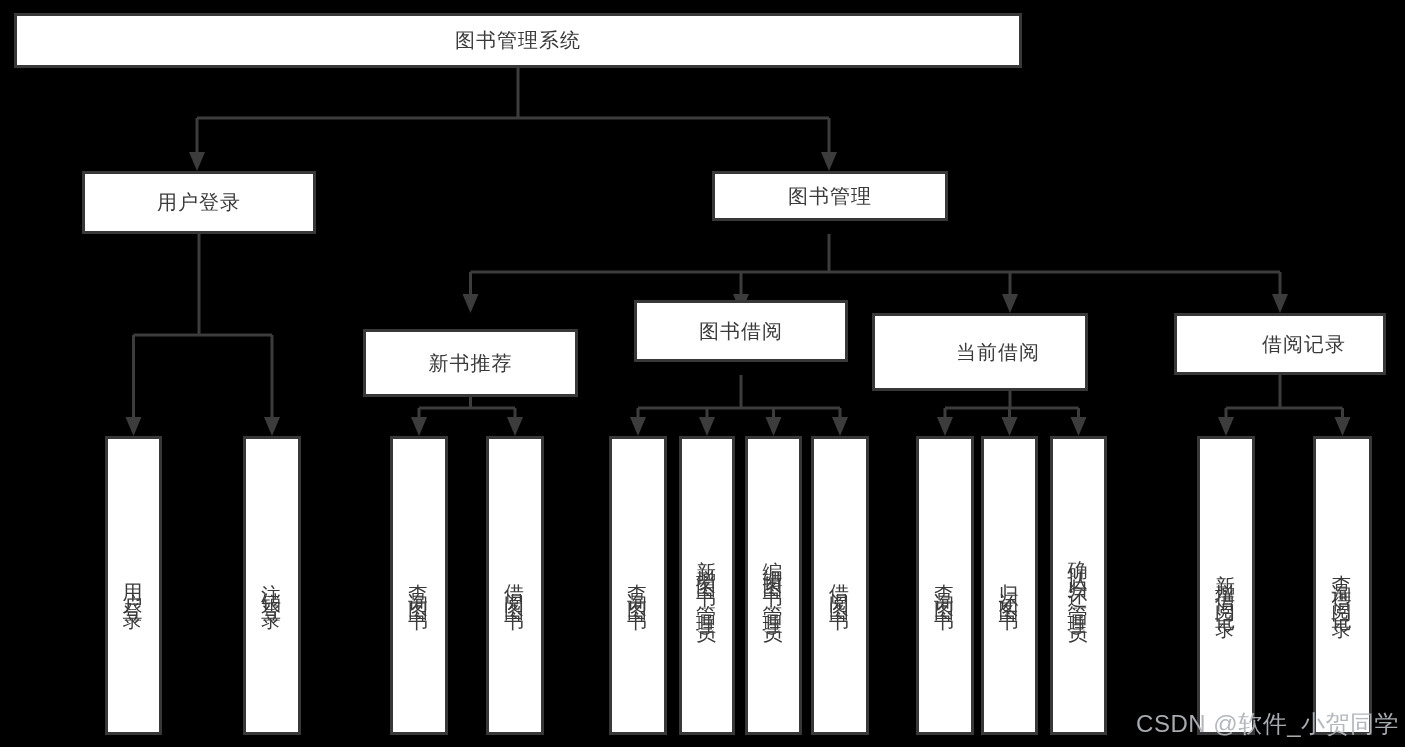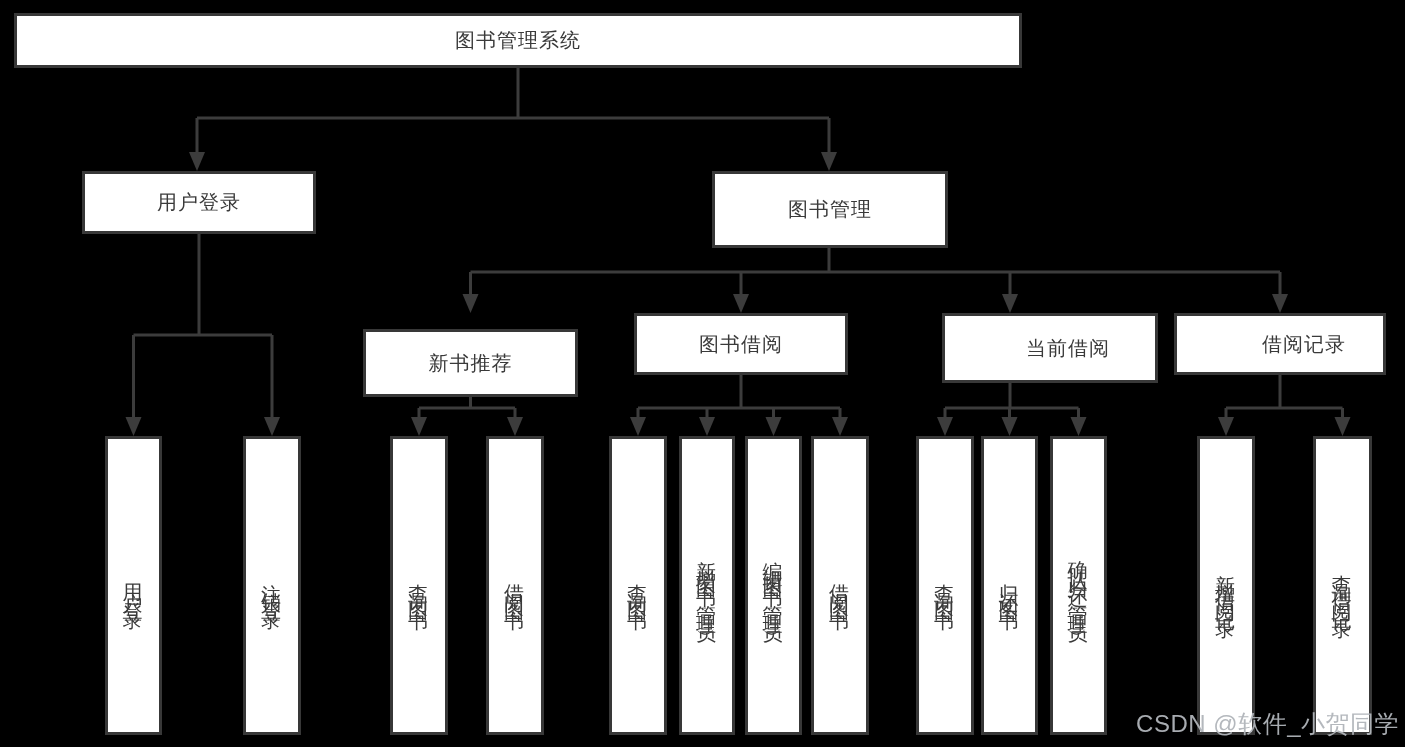--- a/index.html
+++ b/index.html
@@ -34,25 +34,25 @@
     height: 299px;
     writing-mode: vertical-rl;
     text-orientation: mixed;
     letter-spacing: 9px;
     white-space: normal;
   }
   
   .n-root   { left: 14px;  top: 13px;  width: 1008px; height: 55px; }
   
   .n-login  { left: 82px;  top: 171px; width: 234px;  height: 63px; }
-  .n-mgmt   { left: 712px; top: 171px; width: 236px;  height: 77px; }
+  .n-mgmt   { left: 712px; top: 171px; width: 236px;  height: 50px; }
   
   .n-newbk  { left: 363px;  top: 313px; width: 215px; height: 68px; margin-top: 16px; }
-  .n-borrow { left: 634px;  top: 313px; width: 214px; height: 62px; }
-  .n-curr   { left: 942px;  top: 313px; width: 216px; height: 70px; padding-left: 36px; }
+  .n-borrow { left: 634px;  top: 300px; width: 214px; height: 62px; }
+  .n-curr   { left: 872px;  top: 313px; width: 216px; height: 78px; padding-left: 36px; }
   .n-rec    { left: 1174px; top: 313px; width: 212px; height: 62px; padding-left: 48px; }
   
   .lf-1  { left: 105px;  width: 57px; }
   .lf-2  { left: 243px;  width: 58px; }
   .lf-3  { left: 390px;  width: 58px; }
   .lf-4  { left: 486px;  width: 58px; }
   .lf-5  { left: 609px;  width: 58px; }
   .lf-6  { left: 679px;  width: 56px; }
   .lf-7  { left: 745px;  width: 57px; }
   .lf-8  { left: 811px;  width: 58px; }

